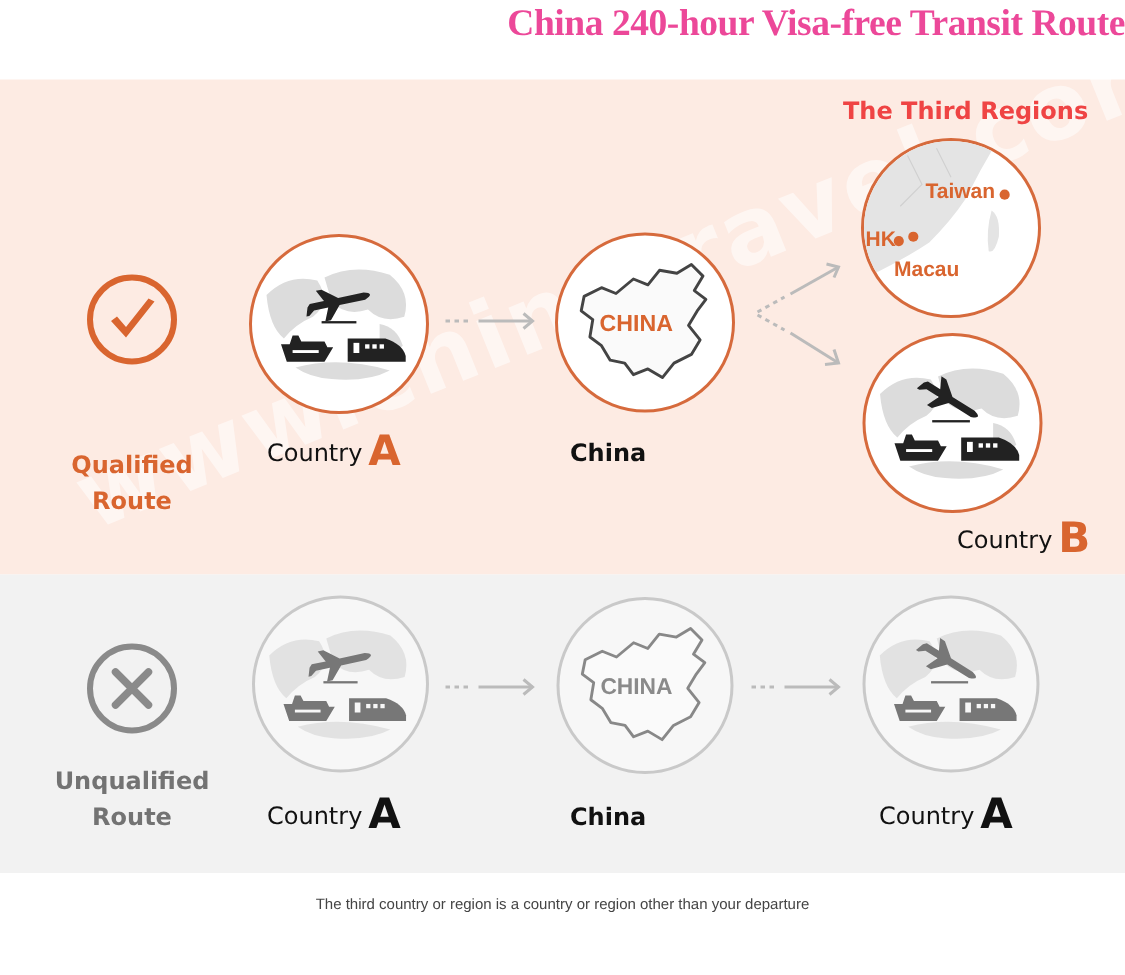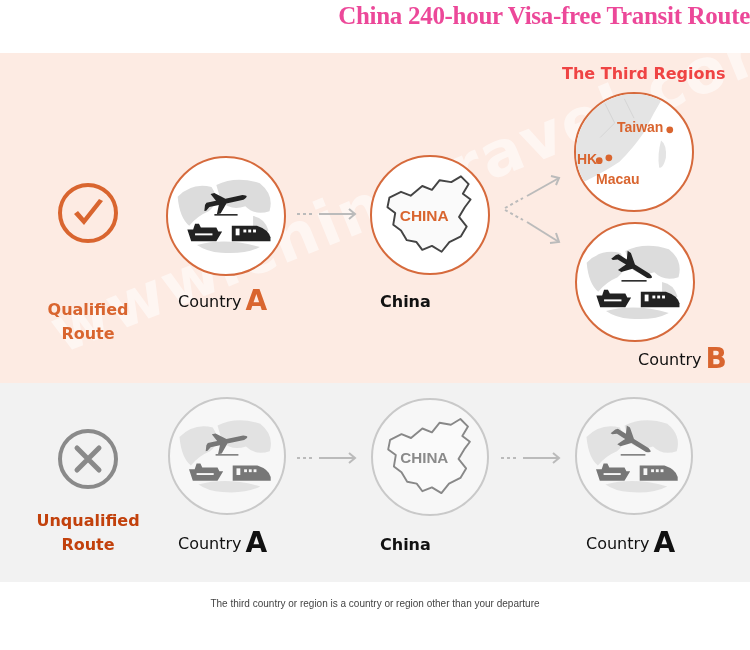--- a/index.html
+++ b/index.html
@@ -167,21 +167,21 @@
 <div class="node-label" style="left:606px; top:342px; width:100px;margin-left:32px;">
   <span>Country</span><span class="letter letter-q">B</span>
 </div>
 
 <div class="status-icon" style="left:57px; top:428px;">
   <svg viewBox="0 0 62 62">
     <circle cx="31" cy="31" r="28" fill="none" stroke="#8a8a8a" stroke-width="4"></circle>
     <path d="M20 20 L42 42 M42 20 L20 42" stroke="#8a8a8a" stroke-width="5" stroke-linecap="round"></path>
   </svg>
 </div>
-<div class="status-label" style="left:23px; top:509px; color:#c2410c;">
+<div class="status-label" style="left:23px; top:509px; color:#737373;">
   <div>Unqualified</div>
   <div>Route</div>
 </div>
 
 <div class="node node-u" style="left:168px; top:397px; width:118px; height:118px;">
   <svg viewBox="0 0 120 120">
     <g fill="#e2e2e2">
       <path d="M10 40 Q25 25 45 30 Q55 45 42 55 Q30 60 22 70 Q12 62 10 40Z"></path>
       <path d="M50 28 Q70 18 95 26 Q110 38 105 55 Q90 60 80 50 Q65 55 55 45Z"></path>
       <path d="M30 90 Q60 82 95 92 Q80 100 55 98 Q40 97 30 90Z"></path>

